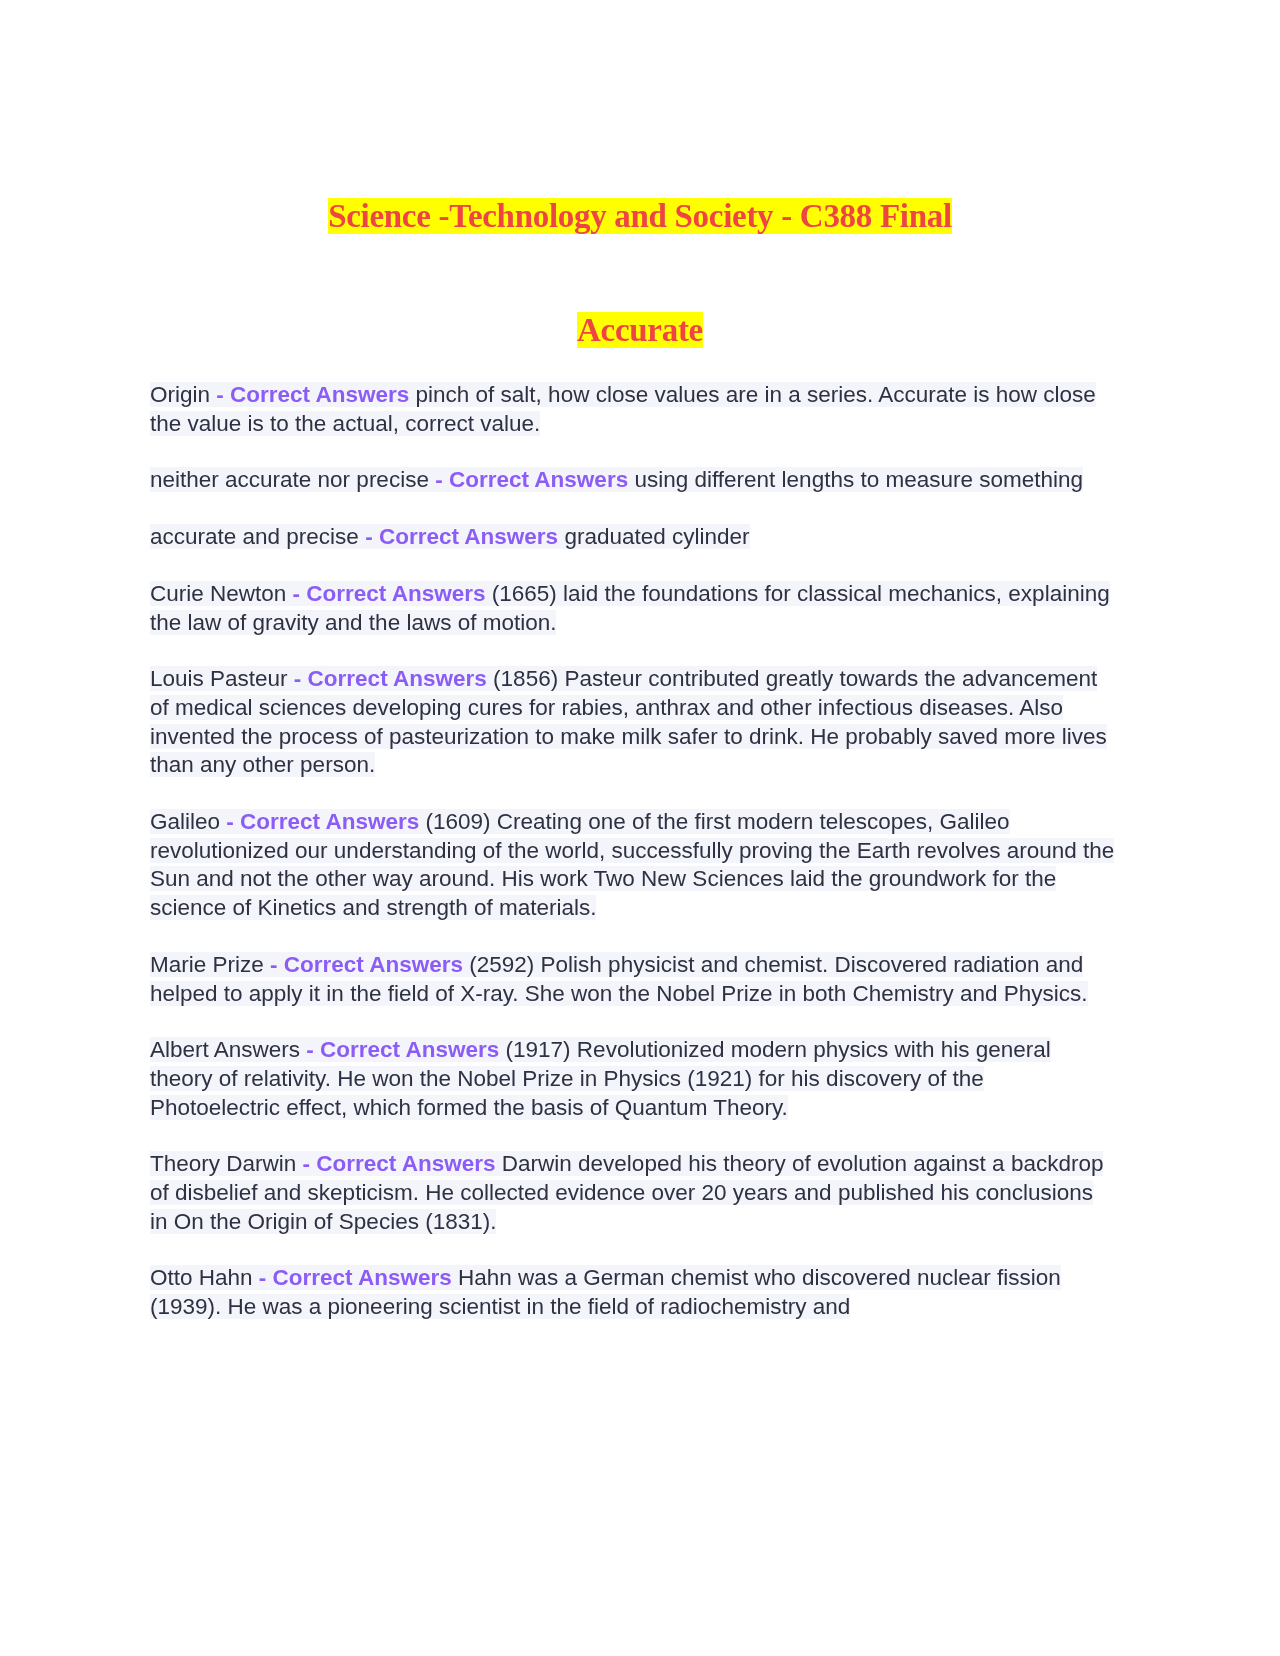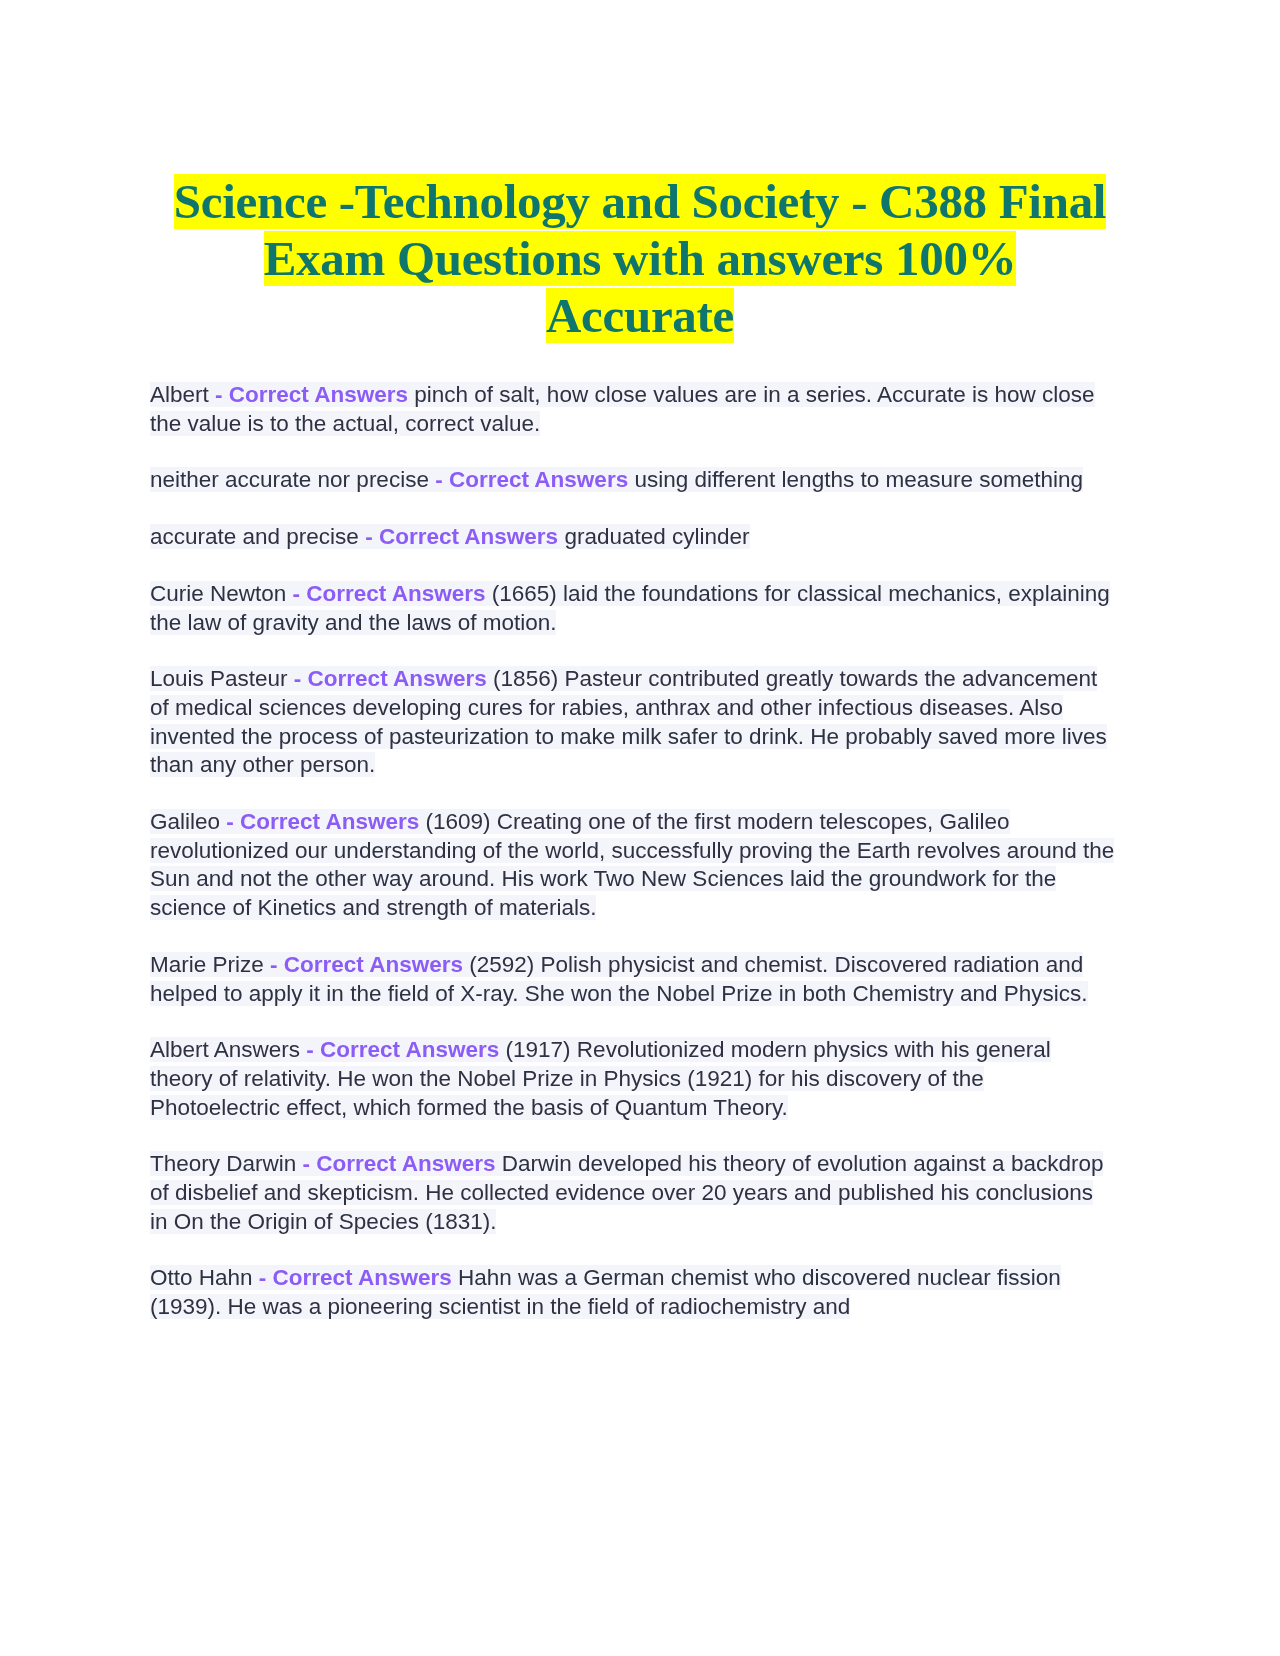--- a/index.html
+++ b/index.html
@@ -1,48 +1,48 @@
 <!DOCTYPE html>
 <html><head>
 <meta charset="utf-8">
 <style>
   html, body { margin: 0; padding: 0; background: #ffffff; }
   body { width: 1280px; height: 1656px; position: relative; overflow: hidden; }
   .page { position: absolute; left: 0; top: 0; width: 1280px; height: 1656px; background: #ffffff; }
   .title {
-    position: absolute; left: 140px; top: 173px; width: 1000px;
+    position: absolute; left: 140px; top: 188px; width: 1000px;
     text-align: center;
     font-family: "Liberation Serif", serif; font-weight: bold;
-    font-size: 49px; line-height: 57px; color: #0f766e;
+    font-size: 33px; line-height: 57px; color: #ef4444;
     letter-spacing: -0.3px;
   }
   .title span.hl { background: #ffff00; }
   .content {
     position: absolute; left: 150px; top: 381px; width: 965px;
     font-family: "Liberation Sans", sans-serif; font-size: 22.5px; line-height: 28.7px;
     color: #2d3142;
   }
   .qa { margin: 0 0 28px 0; }
   .qa span.hlb { background: #f4f5fa; }
   .term { }
   .sep { color: #8b5cf6; font-weight: bold; }
   .answer { }
 </style>
 </head>
 <body>
 
 <div class="page">
   <div class="title">
     <span class="hl">Science -Technology and Society - C388 Final</span><br>
-    <span class="hl">Exam Questions with answers 100%</span><br>
+    <br>
     <span class="hl">Accurate</span>
   </div>
 
   <div class="content">
-    <p class="qa"><span class="hlb"><span class="term">Albert</span> <span class="sep">- Correct Answers</span> <span class="answer">pinch of salt, how close values are in a series. Accurate is how close the value is to the actual, correct value.</span></span></p>
+    <p class="qa"><span class="hlb"><span class="term">Origin</span> <span class="sep">- Correct Answers</span> <span class="answer">pinch of salt, how close values are in a series. Accurate is how close the value is to the actual, correct value.</span></span></p>
     <p class="qa"><span class="hlb"><span class="term">neither accurate nor precise</span> <span class="sep">- Correct Answers</span> <span class="answer">using different lengths to measure something</span></span></p>
     <p class="qa"><span class="hlb"><span class="term">accurate and precise</span> <span class="sep">- Correct Answers</span> <span class="answer">graduated cylinder</span></span></p>
     <p class="qa"><span class="hlb"><span class="term">Curie Newton</span> <span class="sep">- Correct Answers</span> <span class="answer">(1665) laid the foundations for classical mechanics, explaining the law of gravity and the laws of motion.</span></span></p>
     <p class="qa"><span class="hlb"><span class="term">Louis Pasteur</span> <span class="sep">- Correct Answers</span> <span class="answer">(1856) Pasteur contributed greatly towards the advancement of medical sciences developing cures for rabies, anthrax and other infectious diseases. Also invented the process of pasteurization to make milk safer to drink. He probably saved more lives than any other person.</span></span></p>
     <p class="qa"><span class="hlb"><span class="term">Galileo</span> <span class="sep">- Correct Answers</span> <span class="answer">(1609) Creating one of the first modern telescopes, Galileo revolutionized our understanding of the world, successfully proving the Earth revolves around the Sun and not the other way around. His work Two New Sciences laid the groundwork for the science of Kinetics and strength of materials.</span></span></p>
     <p class="qa"><span class="hlb"><span class="term">Marie Prize</span> <span class="sep">- Correct Answers</span> <span class="answer">(2592) Polish physicist and chemist. Discovered radiation and helped to apply it in the field of X-ray. She won the Nobel Prize in both Chemistry and Physics.</span></span></p>
     <p class="qa"><span class="hlb"><span class="term">Albert Answers</span> <span class="sep">- Correct Answers</span> <span class="answer">(1917) Revolutionized modern physics with his general theory of relativity. He won the Nobel Prize in Physics (1921) for his discovery of the Photoelectric effect, which formed the basis of Quantum Theory.</span></span></p>
     <p class="qa"><span class="hlb"><span class="term">Theory Darwin</span> <span class="sep">- Correct Answers</span> <span class="answer">Darwin developed his theory of evolution against a backdrop of disbelief and skepticism. He collected evidence over 20 years and published his conclusions in On the Origin of Species (1831).</span></span></p>
     <p class="qa"><span class="hlb"><span class="term">Otto Hahn</span> <span class="sep">- Correct Answers</span> <span class="answer">Hahn was a German chemist who discovered nuclear fission (1939). He was a pioneering scientist in the field of radiochemistry and</span></span></p>
   </div>

